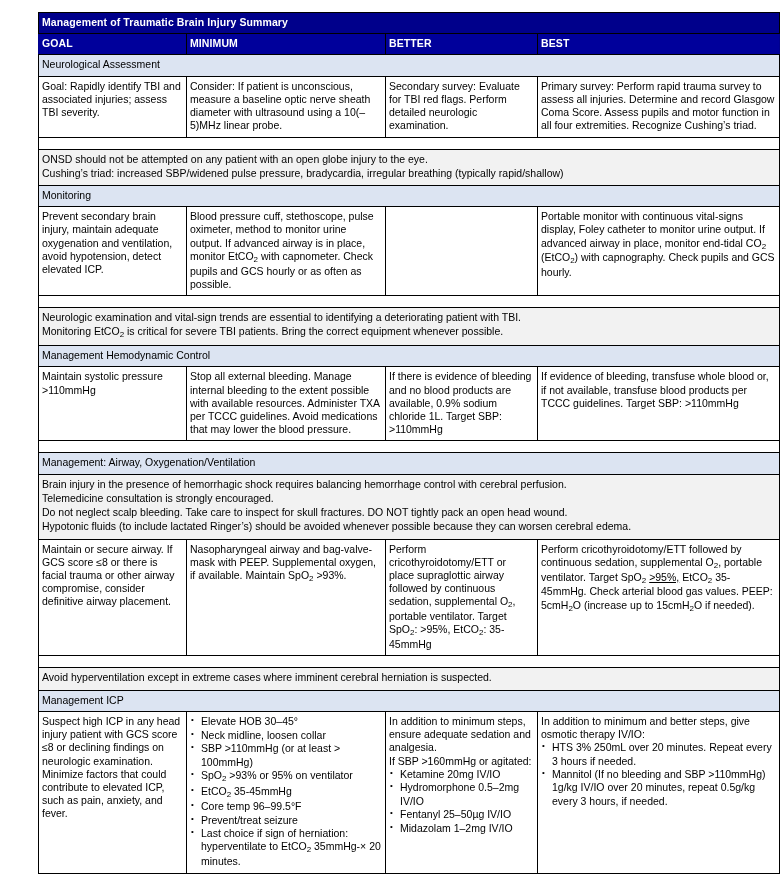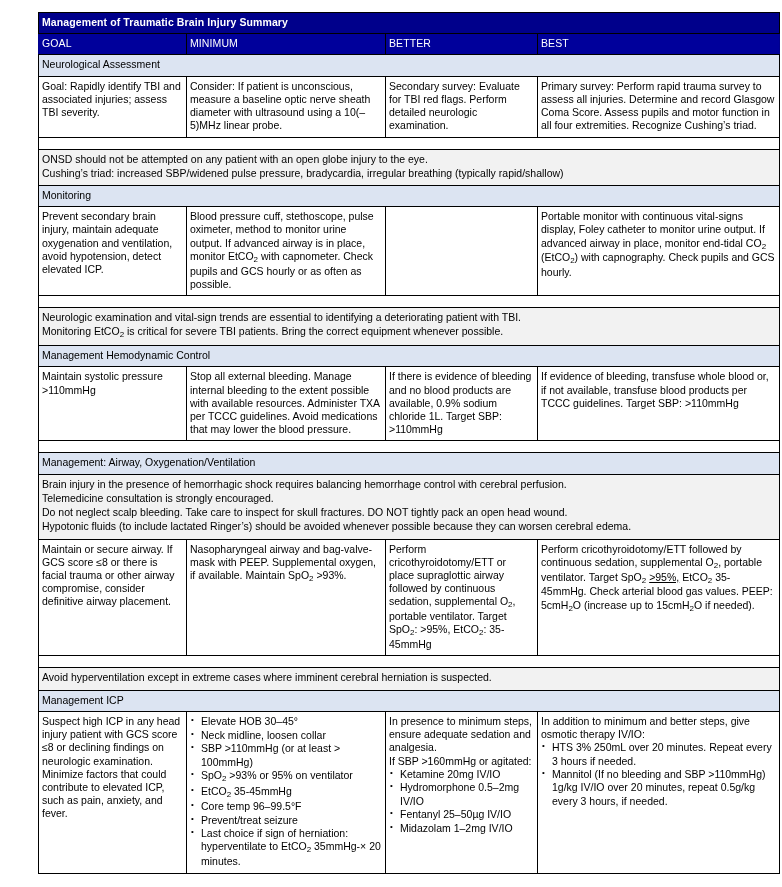--- a/index.html
+++ b/index.html
@@ -46,21 +46,21 @@
     font-weight: bold;
     font-size: 12px;
     padding: 5px 4px 5px 7px;
     border: 1px solid #00008B;
     letter-spacing: 0.1px;
   }
   
   td.col-head {
     background: #00009B;
     color: #ffffff;
-    font-weight: normal;
+    font-weight: bold;
     font-size: 10.5px;
     padding: 3px 4px 4px 5px;
     border-top: 1px solid #00008B;
     border-bottom: 1px solid #00008B;
     border-left: 1px solid #ffffff;
     border-right: 1px solid #ffffff;
     letter-spacing: 0.1px;
   }
   td.col-head.first { border-left: 1px solid #00008B; }
   td.col-head.last { border-right: 1px solid #00008B; }
@@ -215,21 +215,21 @@
         <li>Neck midline, loosen collar</li>
         <li>SBP &gt;110mmHg (or at least &gt; 100mmHg)</li>
         <li>SpO<sub>2</sub> &gt;93% or 95% on ventilator</li>
         <li>EtCO<sub>2</sub> 35-45mmHg</li>
         <li>Core temp 96–99.5°F</li>
         <li>Prevent/treat seizure</li>
         <li>Last choice if sign of herniation: hyperventilate to EtCO<sub>2</sub> 35mmHg-× 20 minutes.</li>
       </ul>
     </td>
     <td class="cell">
-      <p>In presence to minimum steps, ensure adequate sedation and analgesia.</p>
+      <p>In addition to minimum steps, ensure adequate sedation and analgesia.</p>
       <p>If SBP &gt;160mmHg or agitated:</p>
       <ul class="bullets">
         <li>Ketamine 20mg IV/IO</li>
         <li>Hydromorphone 0.5–2mg IV/IO</li>
         <li>Fentanyl 25–50µg IV/IO</li>
         <li>Midazolam 1–2mg IV/IO</li>
       </ul>
     </td>
     <td class="cell">
       <p>In addition to minimum and better steps, give osmotic therapy IV/IO:</p>

